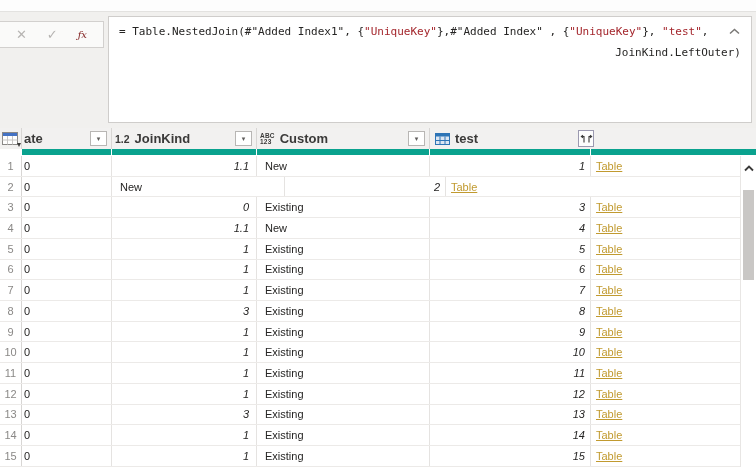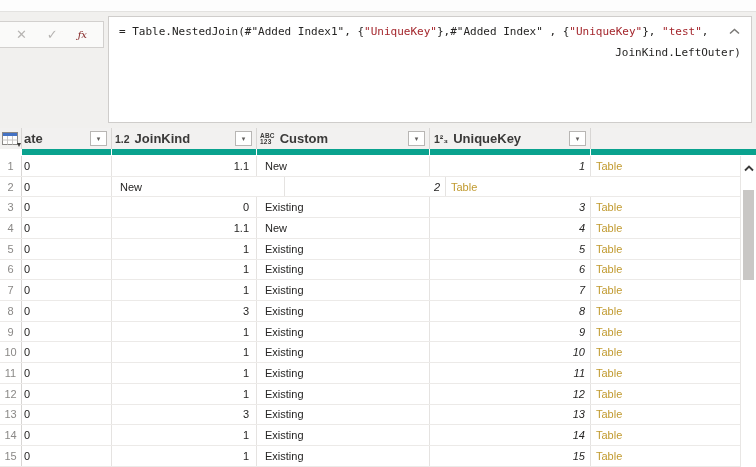--- a/index.html
+++ b/index.html
@@ -62,24 +62,24 @@
   .q-seg{height:6px;background:var(--teal);border-right:1px solid #fff;}
   .q-ate{width:90px;}.q-dd{width:145px;}.q-cu{width:173px;}.q-uk{width:161px;}.q-te{width:165px;border-right:none;}
 
   
   .grid-body{position:absolute;top:28px;left:0;right:0;bottom:0;overflow:hidden;}
   .grid-row{display:flex;height:20.733px;border-bottom:1px solid #eceae8;}
   .cell{display:flex;align-items:center;height:100%;font-size:11px;color:#262524;
     border-right:1px solid #e5e3e1;white-space:nowrap;overflow:hidden;}
   .c-num{width:22px;justify-content:center;color:#8a8886;border-right:1px solid #d8d6d4;}
   .c-ate{width:90px;padding-left:2px;}
-  .c-dd{width:145px;justify-content:flex-end;padding-right:7px;}
+  .c-dd{width:145px;justify-content:flex-end;padding-right:7px;font-style:italic;}
   .c-cu{width:173px;padding-left:8px;}
   .c-uk{width:161px;justify-content:flex-end;padding-right:5px;font-style:italic;}
-  .c-te{width:165px;padding-left:5px;color:var(--gold);border-right:none;}
+  .c-te{width:165px;padding-left:5px;color:var(--gold);border-right:none;text-decoration:underline;}
 
   
   .vscrollbar{position:absolute;top:28px;right:0;width:16px;bottom:0;background:#fff;
     border-left:1px solid #e8e6e4;}
   .sb-up{position:absolute;top:5px;left:0;width:100%;height:14px;
     display:flex;align-items:center;justify-content:center;background:transparent;border:none;padding:0;}
   .sb-thumb{position:absolute;top:34px;left:2px;right:2px;height:90px;background:#c9c7c5;}
 </style>
 </head>
 <body>
@@ -136,28 +136,41 @@
       <span class="type-icon ti-any">
         <span>ABC</span>
         <span>123</span>
       </span>
       <span class="h-label">Custom</span>
       <button class="filter-btn">
         <span>▾</span>
       </button>
     </div>
 
-    <div class="h-cell h-uk">
-      <span class="type-icon ti-whole">1²₃</span>
-      <span class="h-label">UniqueKey</span>
-      <button class="filter-btn">
-        <span>▾</span>
+
+    <div class="h-cell h-te">
+      <svg class="table-type-icon" width="15" height="12" viewBox="0 0 15 12">
+        <rect x="0.5" y="0.5" width="14" height="11" fill="#dce6f2" stroke="#2e75b6"></rect>
+        <rect x="0.5" y="0.5" width="14" height="3" fill="#2e75b6"></rect>
+        <line x1="5" y1="3.5" x2="5" y2="11.5" stroke="#2e75b6"></line>
+        <line x1="10" y1="3.5" x2="10" y2="11.5" stroke="#2e75b6"></line>
+        <line x1="0.5" y1="7.5" x2="14.5" y2="7.5" stroke="#2e75b6"></line>
+      </svg>
+      <span class="h-label">test</span>
+      <button class="expand-btn">
+        <svg width="13" height="11" viewBox="0 0 13 11">
+          <g fill="none" stroke="#3b3a39" stroke-width="1.1">
+            <path d="M4 9.5 V3.5 H2"></path>
+            <path d="M3 2.3 L1.4 3.5 L3 4.7"></path>
+            <path d="M9 9.5 V3.5 H11"></path>
+            <path d="M10 2.3 L11.6 3.5 L10 4.7"></path>
+          </g>
+        </svg>
       </button>
     </div>
-
   </div>
 
   <div class="quality-bar">
     <div class="q-spacer"></div>
     <div class="q-seg q-ate"></div>
     <div class="q-seg q-dd"></div>
     <div class="q-seg q-cu"></div>
     <div class="q-seg q-uk"></div>
     <div class="q-seg q-te"></div>
   </div>

